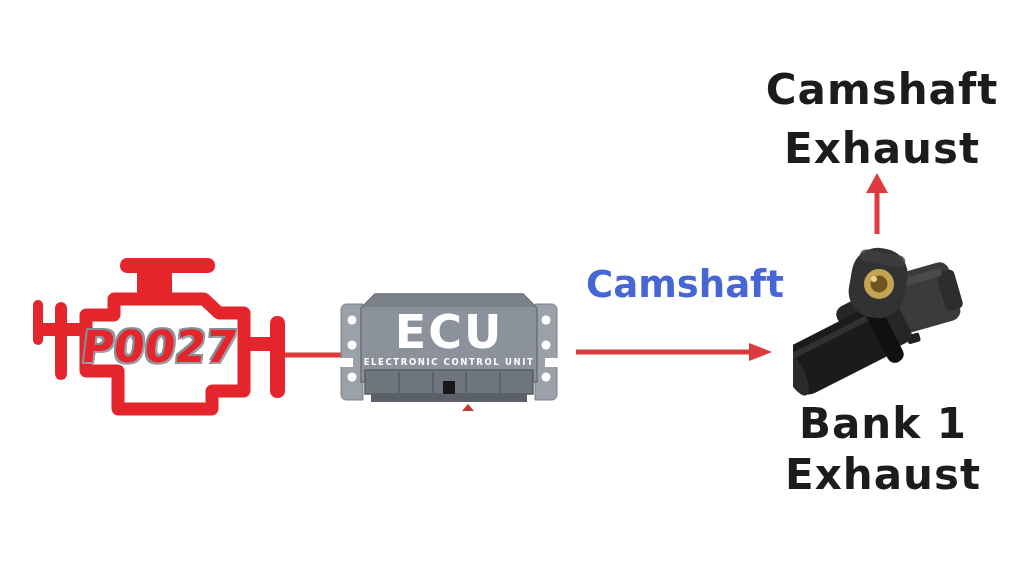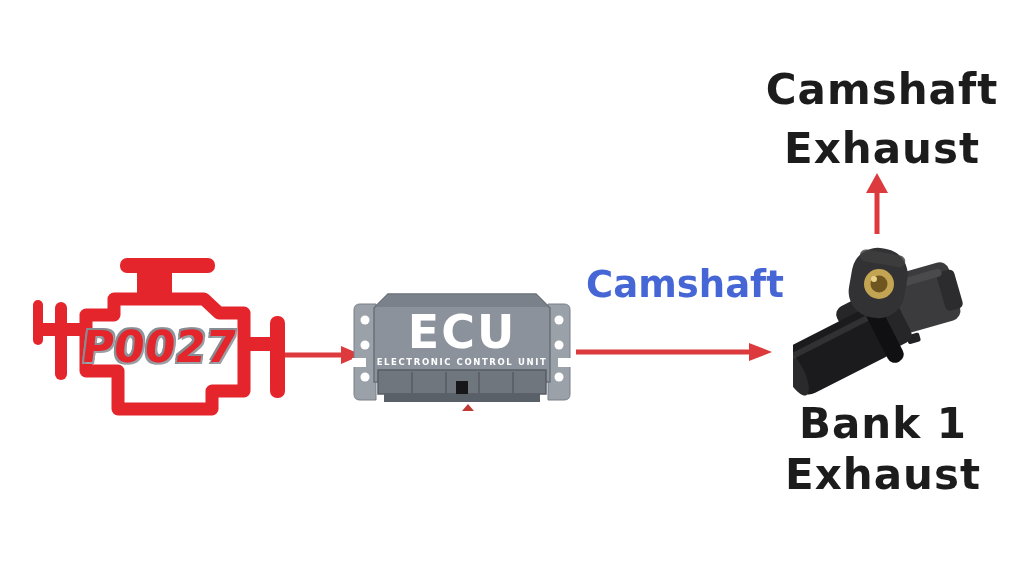--- a/index.html
+++ b/index.html
@@ -18,21 +18,21 @@
     text-shadow:-2px -2px 0 #878c93, 2px 2px 0 #9aa0a6, 2px -2px 0 #8f949b, -2px 2px 0 #8f949b;
   }
 
   
   #arrow-engine-to-ecu { left:283px; top:344px; }
   #arrow-ecu-to-sensor { left:574px; top:341px; }
   #arrow-sensor-to-toplabel { left:862px; top:172px; }
   #arrow-ecu-connector { left:461px; top:403px; }
 
   
-  #ecu-wrap { left:352px; top:292px; width:220px; height:122px; }
+  #ecu-wrap { left:339px; top:292px; width:220px; height:122px; }
   .ecu-title-text { font-family:"DejaVu Sans", sans-serif; font-weight:bold; }
 
   
   #wire-label {
     left:578px; top:263px; width:214px; text-align:center;
     font-size:37px; font-weight:bold; color:#4766d6; letter-spacing:0px;
   }
 
   
   #sensor-wrap { left:793px; top:242px; width:175px; height:155px; }

